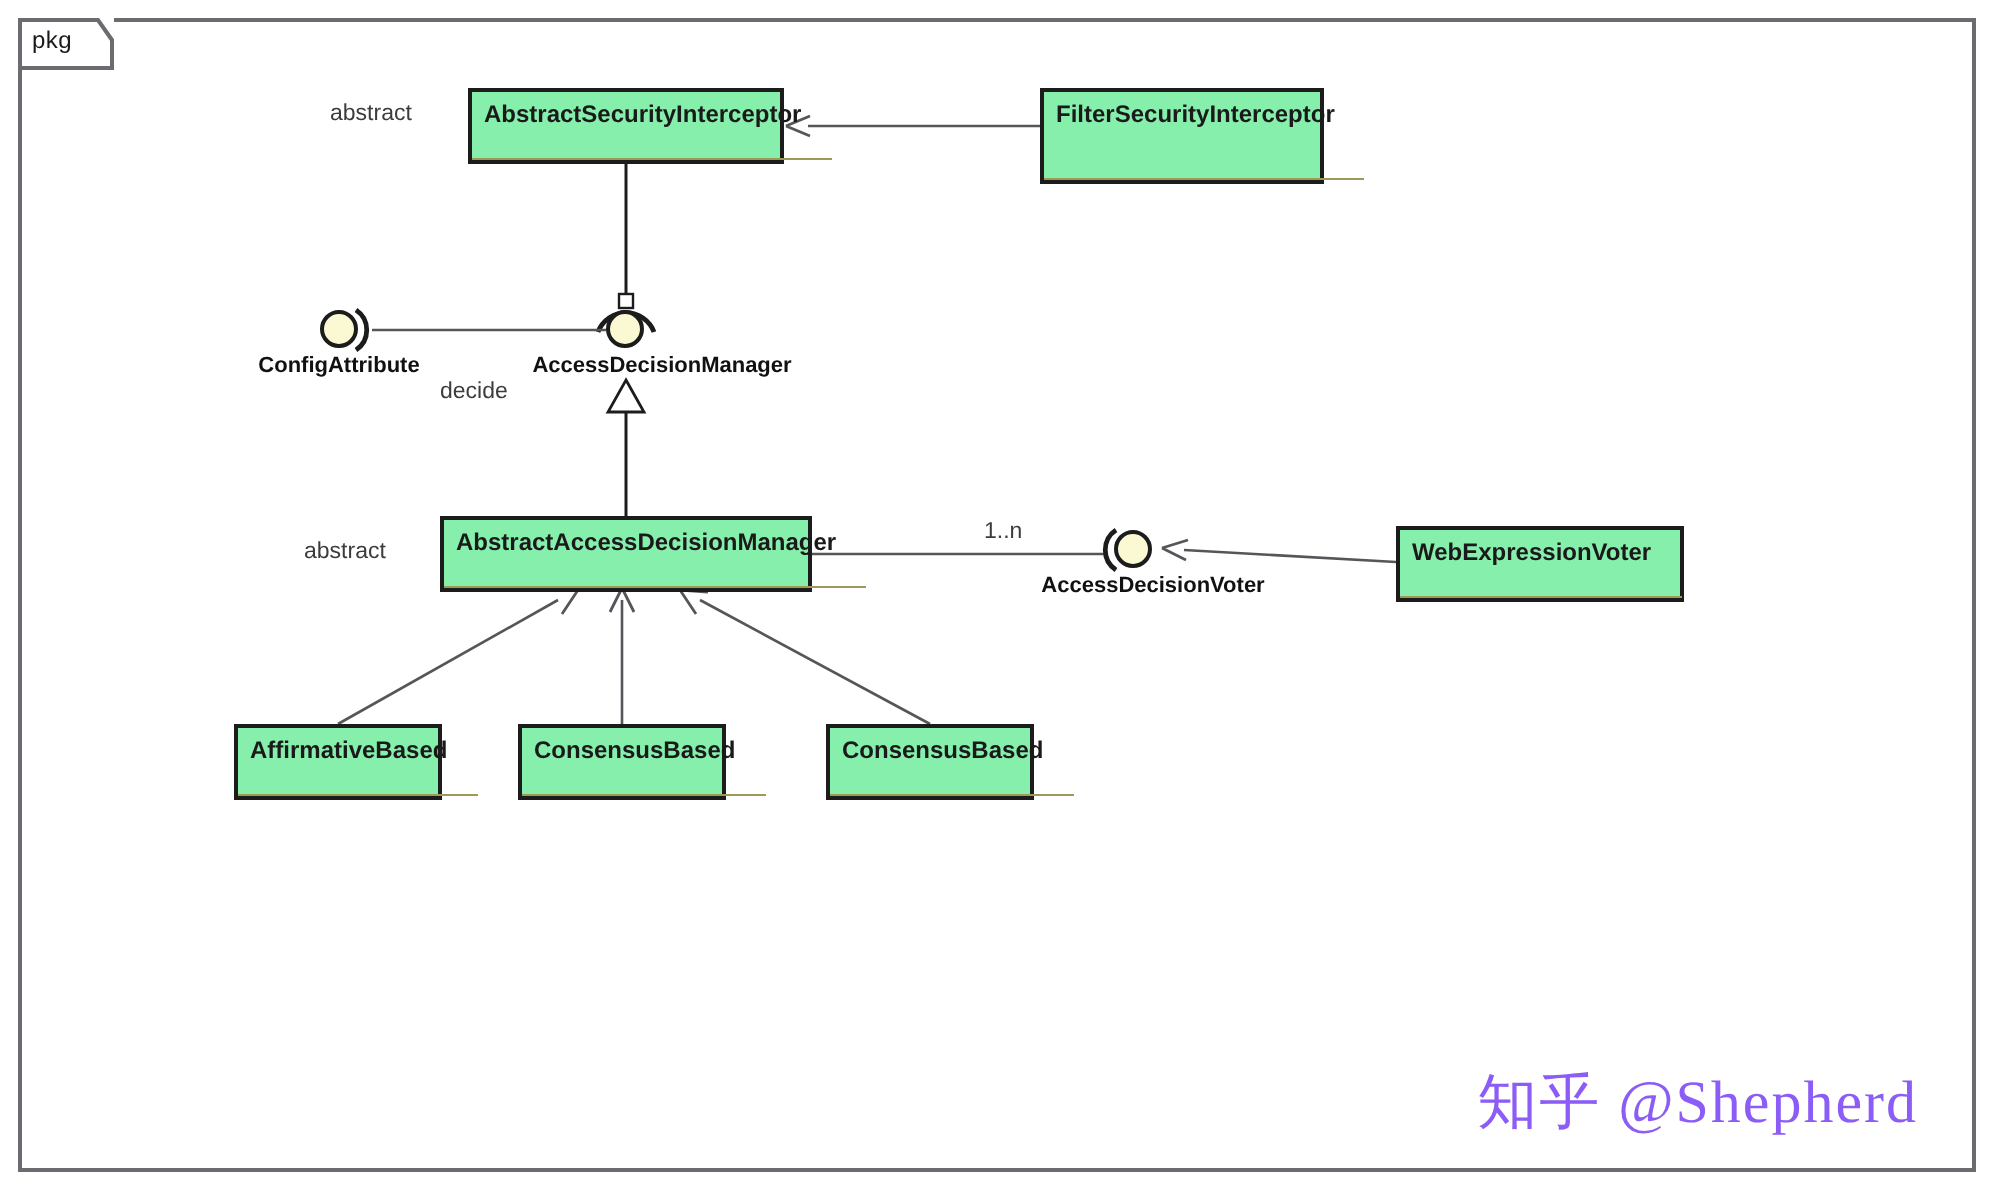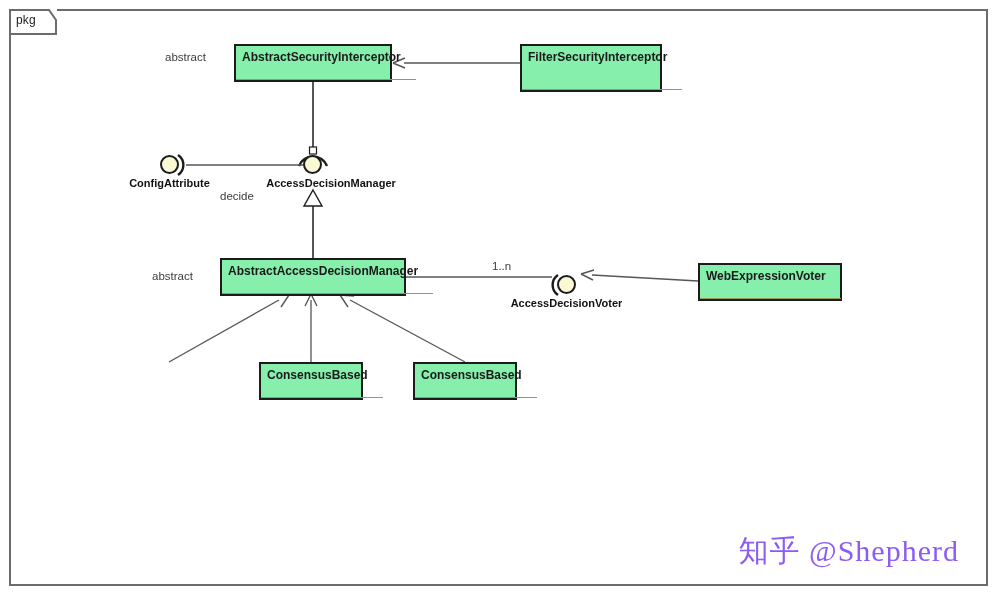--- a/index.html
+++ b/index.html
@@ -214,20 +214,25 @@
     <div class="cattrs"></div>
     <div class="cops"></div>
   </div>
 
   <div class="uml-class" style="left:698px; top:263px; width:144px; height:38px;">
     <div class="cname">WebExpressionVoter</div>
     <div class="cattrs"></div>
     <div class="cops"></div>
   </div>
 
+  <div class="uml-class" style="left:117px; top:362px; width:104px; height:38px;">
+    <div class="cname">AffirmativeBased</div>
+    <div class="cattrs"></div>
+    <div class="cops"></div>
+  </div>
 
   <div class="uml-class" style="left:259px; top:362px; width:104px; height:38px;">
     <div class="cname">ConsensusBased</div>
     <div class="cattrs"></div>
     <div class="cops"></div>
   </div>
 
   <div class="uml-class" style="left:413px; top:362px; width:104px; height:38px;">
     <div class="cname">ConsensusBased</div>
     <div class="cattrs"></div>
@@ -240,21 +245,21 @@
       <path d="M2,3 A12,12 0 0 1 2,23" fill="none" stroke="#1c1c1c" stroke-width="2.4"></path>
     </svg>
     <div class="ilabel">ConfigAttribute</div>
   </div>
 
   <div class="iface" style="left:303px; top:155px; width:19px; height:19px;padding-left:37px;">
     <div class="ball"></div>
     <div class="ilabel">AccessDecisionManager</div>
   </div>
 
-  <div class="iface" style="left:557px; top:275px; width:19px; height:19px;">
+  <div class="iface" style="left:557px; top:265px; width:19px; height:19px;padding-left:20px;">
     <div class="ball"></div>
     <svg style="position:absolute; left:-13px; top:-3px;" width="16" height="26" viewBox="0 0 16 26" xmlns="http://www.w3.org/2000/svg">
       <path d="M14,3 A12,12 0 0 0 14,23" fill="none" stroke="#1c1c1c" stroke-width="2.4"></path>
     </svg>
     <div class="ilabel">AccessDecisionVoter</div>
   </div>
 
   <div class="free-label" style="left:165px; top:51px;">abstract</div>
   <div class="free-label" style="left:152px; top:270px;">abstract</div>
   <div class="free-label" style="left:220px; top:154px;margin-top:36px;">decide</div>

